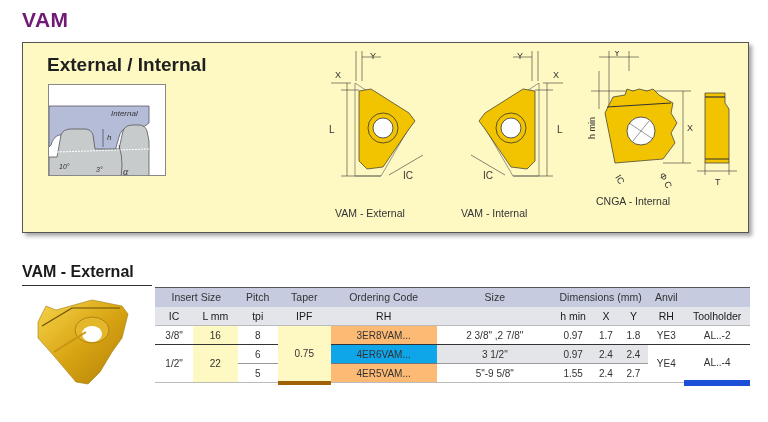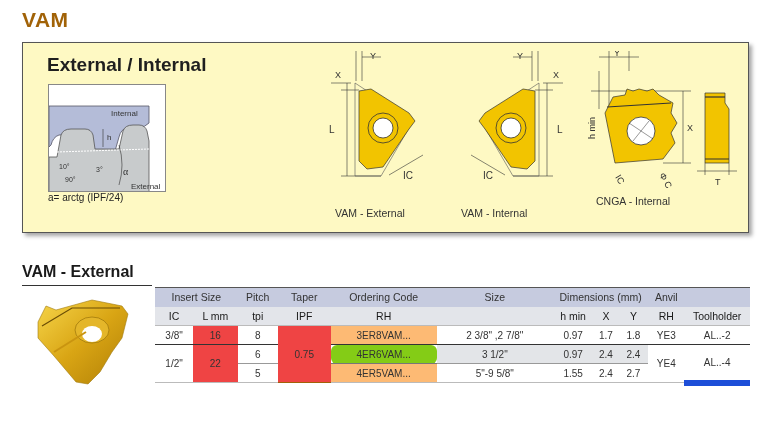--- a/index.html
+++ b/index.html
@@ -1,41 +1,41 @@
 <!DOCTYPE html>
 <html><head>
 <meta charset="utf-8">
 <style>
   * { box-sizing: border-box; margin: 0; padding: 0; }
   html, body { width: 768px; height: 422px; background: #fff; overflow: hidden; }
   body { position: relative; font-family: "Liberation Sans", sans-serif; color: #222; }
 
-  .h-title { position: absolute; left: 22px; top: 8px; font-size: 21px; font-weight: bold; letter-spacing: 0.5px; color: #a16207; }
+  .h-title { position: absolute; left: 22px; top: 8px; font-size: 21px; font-weight: bold; letter-spacing: 0.5px; color: #701a75; }
 
   .box { position: absolute; left: 22px; top: 42px; width: 727px; height: 191px; border: 1px solid #555; background: #fef9c3; box-shadow: 3px 3px 4px rgba(0,0,0,0.35); }
   .box-title { position: absolute; left: 24px; top: 11px; font-size: 19px; font-weight: bold; color: #1f1f1f; }
 
-  .profile { position: absolute; left: 25px; top: 41px; width: 118px; height: 108px; border: 1px solid #888; background: #fff; overflow: hidden; }
+  .profile { position: absolute; left: 25px; top: 41px; width: 118px; height: 92px; border: 1px solid #888; background: #fff; overflow: hidden; font-style: italic; }
   .notes { position: absolute; left: 25px; top: 149px; font-size: 10px; line-height: 12.5px; color: #222; }
 
   .cap { position: absolute; font-size: 10.5px; color: #333; }
 
   .h-section { position: absolute; left: 22px; top: 263px; font-size: 16px; font-weight: bold; color: #1a1a1a; }
   .rule { position: absolute; left: 22px; top: 285px; width: 130px; height: 1px; background: #333; }
 
   .insert3d { position: absolute; left: 32px; top: 292px; width: 112px; height: 96px; }
 
   table.spec { position: absolute; left: 155px; top: 287px; width: 595px; border-collapse: collapse; font-size: 10px; color: #333; }
   table.spec td, table.spec th { text-align: center; font-weight: normal; height: 19px; padding: 0 0; white-space: nowrap; }
   .hdr1 th { background: #c6cbdf; color: #333; font-size: 10.5px; height: 20px; border-top: 1px solid #555; }
   .hdr2 th { background: #e3e5ea; color: #1a1a1a; font-weight: bold; font-size: 10.5px; }
   .r1 td { border-bottom: 1px solid #333; border-top: 1px solid #bbb; }
-  .grey { background: #ef4444; }
+  .grey { background: #fef9c3; }
   .blue { background: #fdba74; }
-  .blue-dk { background: #84cc16; border-radius: 6px; }
+  .blue-dk { background: #0ea5e9; }
   .r2 td.sz, .r2 td.dm { background: #e3e5e8; border-bottom: 1px solid #999; }
   .r3 td { border-bottom: 1px solid #bbb; }
   .tpi-top { border-bottom: 1px solid #999; }
   .ord-row2 { border-top: 1px solid #777; border-bottom: 1px solid #777; }
   td.left { text-align: left; padding-left: 14px; }
 </style>
 </head>
 <body>
 
 <div class="h-title">VAM</div>
@@ -54,21 +54,20 @@
       <text x="10" y="84" font-size="7" fill="#333" font-family="Liberation Sans, sans-serif">10°</text>
       <text x="47" y="87" font-size="7" fill="#333" font-family="Liberation Sans, sans-serif">3°</text>
       <text x="16" y="97" font-size="7" fill="#333" font-family="Liberation Sans, sans-serif">90°</text>
       <text x="74" y="90" font-size="10" fill="#333" font-family="Liberation Serif, serif">α</text>
       <text x="82" y="104" font-size="8" fill="#333" font-family="Liberation Sans, sans-serif">External</text>
       <path d="M70 60 Q76 80 70 100" fill="none" stroke="#333" stroke-width="0.6"></path>
     </svg>
   </div>
 
   <div class="notes">
-    <div>a= arctg (IPF/24)</div>
   </div>
 
   <svg style="position:absolute;left:298px;top:8px" width="120" height="140" viewBox="0 0 120 140">
     <line x1="35" y1="0" x2="35" y2="30" stroke="#333" stroke-width="0.6"></line>
     <line x1="41" y1="0" x2="41" y2="30" stroke="#333" stroke-width="0.6"></line>
     <line x1="41" y1="6" x2="60" y2="6" stroke="#333" stroke-width="0.6"></line>
     <text x="49" y="8" font-size="9" fill="#333" font-family="Liberation Sans, sans-serif">Y</text>
     <line x1="10" y1="32" x2="30" y2="32" stroke="#333" stroke-width="0.6"></line>
     <line x1="20" y1="39" x2="38" y2="39" stroke="#333" stroke-width="0.6"></line>
     <text x="14" y="27" font-size="9" fill="#333" font-family="Liberation Sans, sans-serif">X</text>
@@ -186,21 +185,21 @@
     <th style="font-weight:normal">h min</th>
     <th>X</th>
     <th>Y</th>
     <th>RH</th>
     <th>Toolholder</th>
   </tr>
   <tr class="r1">
     <td>3/8"</td>
     <td class="grey">16</td>
     <td>8</td>
-    <td class="grey" rowspan="3" style="border-bottom:1px solid #a16207">0.75</td>
+    <td class="grey" rowspan="3" style="border-bottom:4px solid #a16207">0.75</td>
     <td class="blue">3ER8VAM...</td>
     <td class="left">2 3/8" ,2 7/8"</td>
     <td>0.97</td>
     <td>1.7</td>
     <td>1.8</td>
     <td>YE3</td>
     <td>AL..-2</td>
   </tr>
   <tr class="r2">
     <td rowspan="2" style="border-bottom:1px solid #bbb">1/2"</td>

